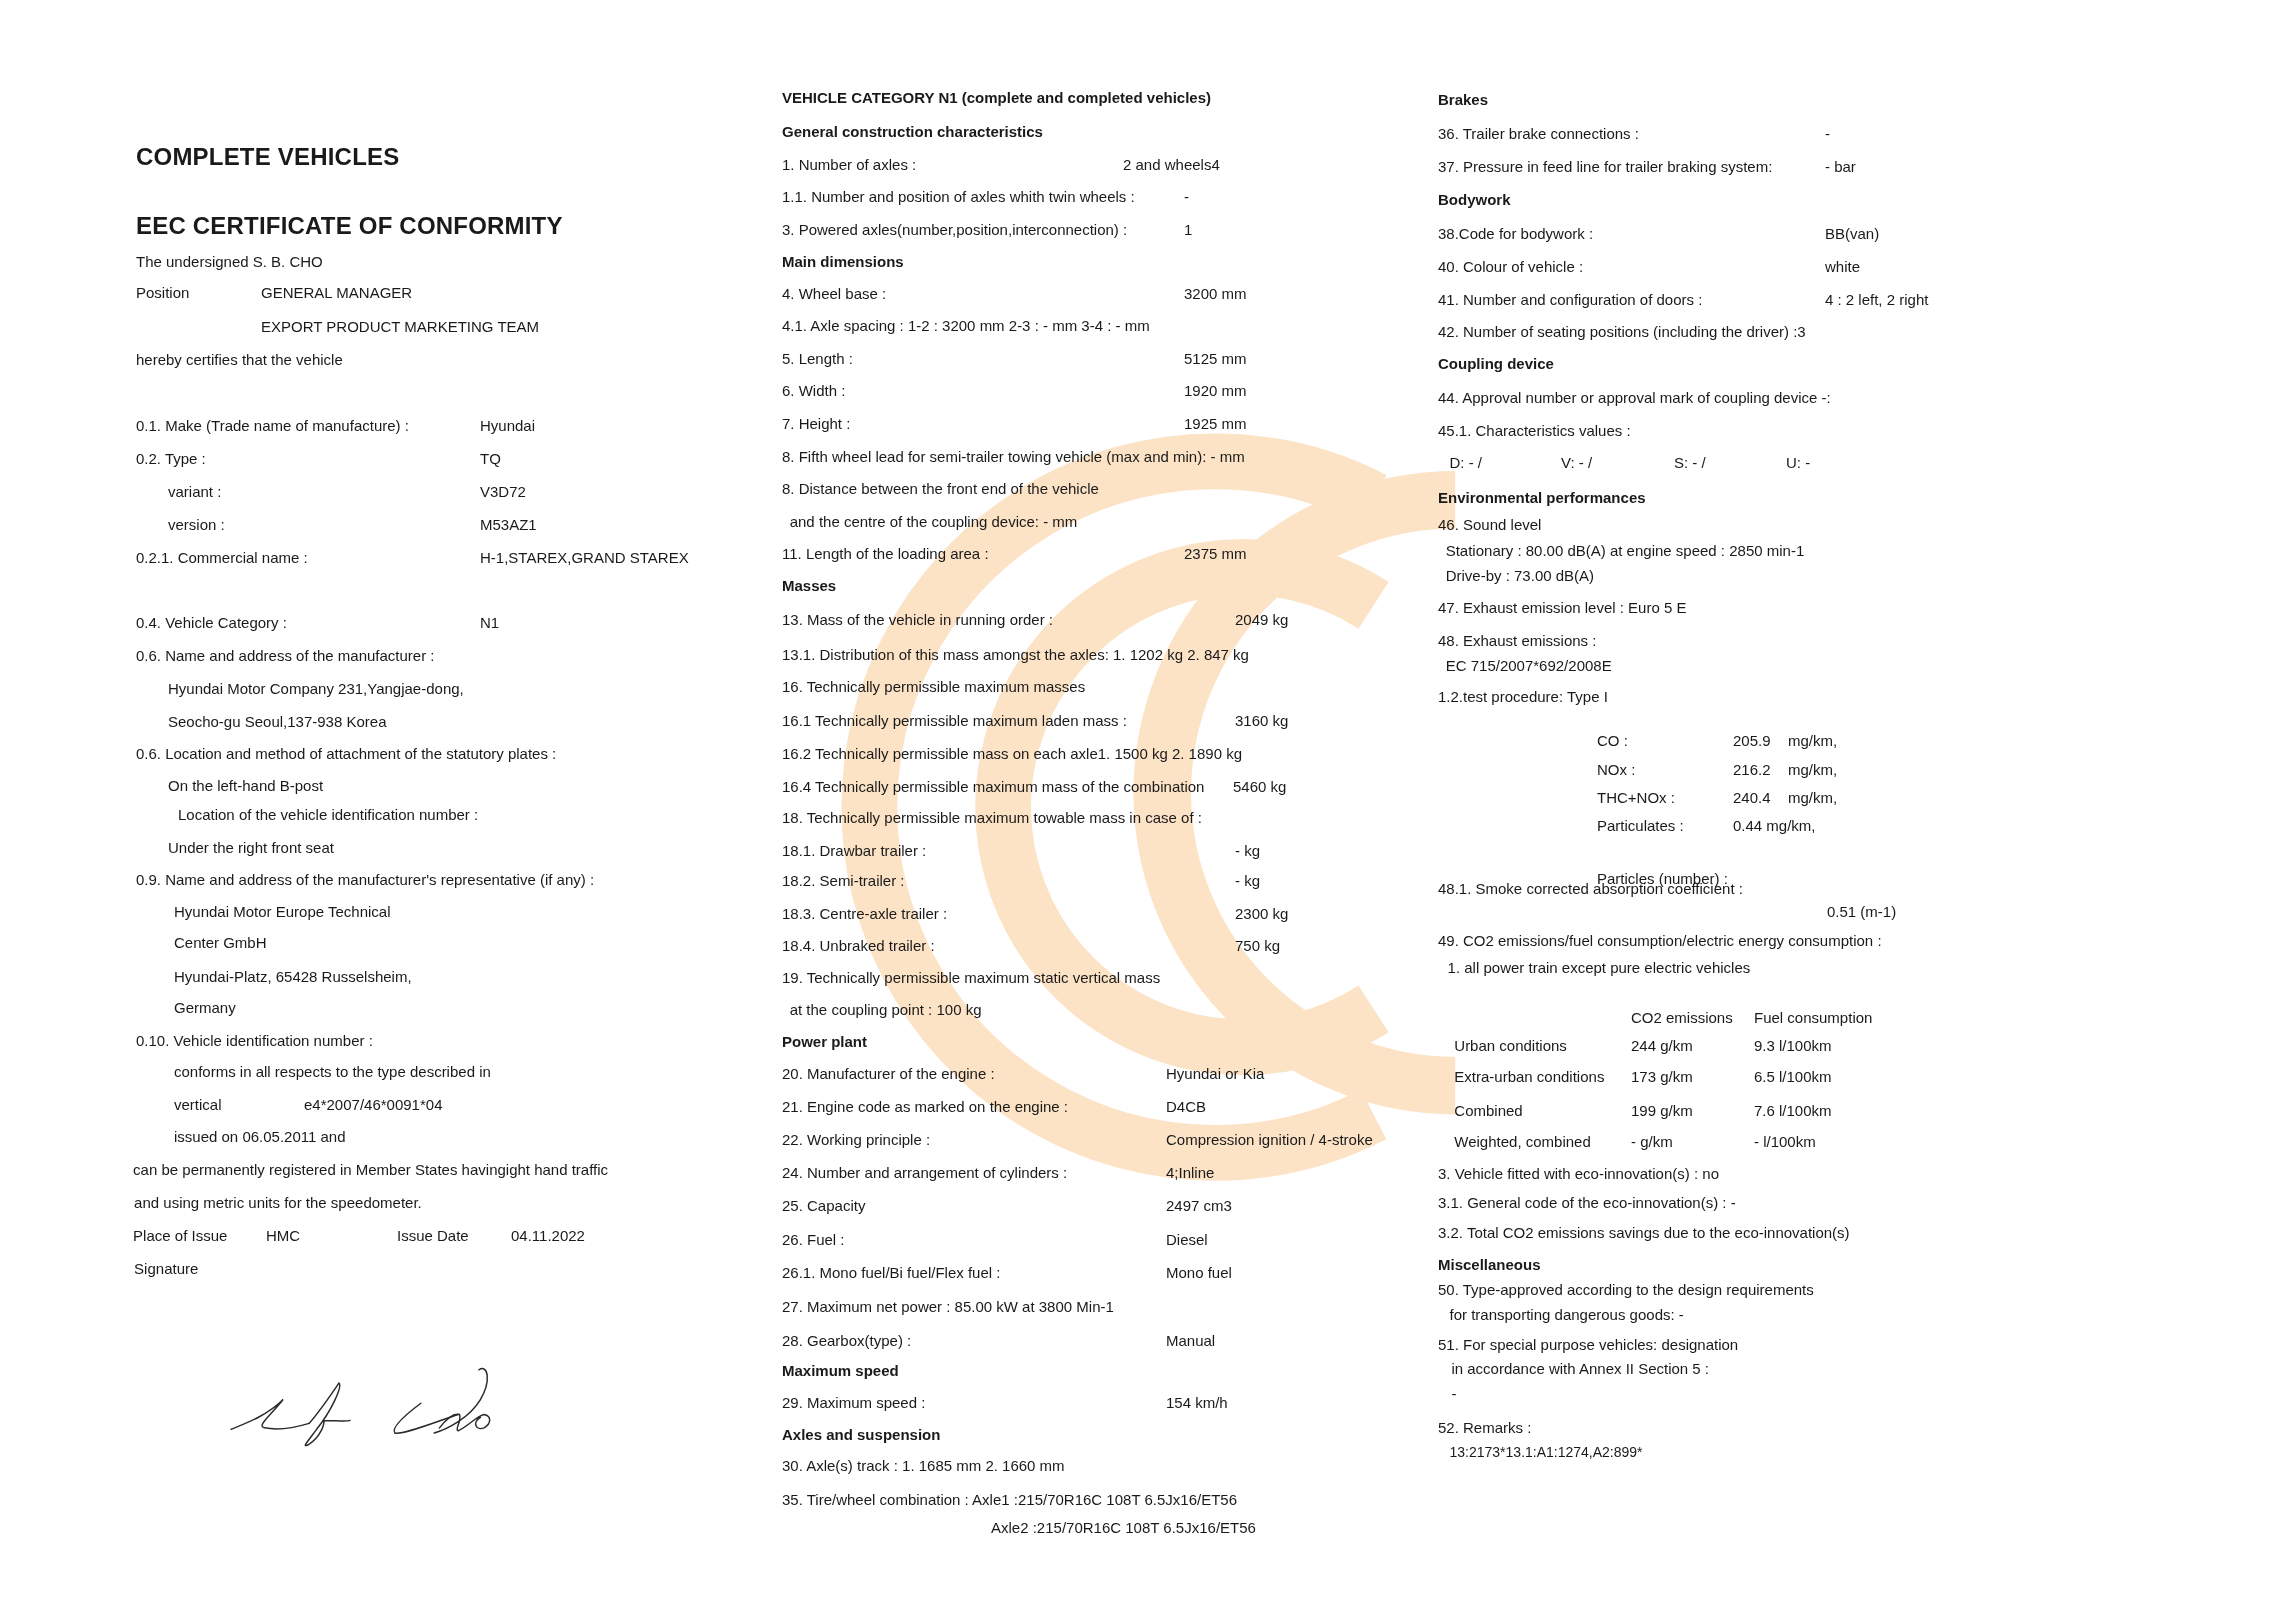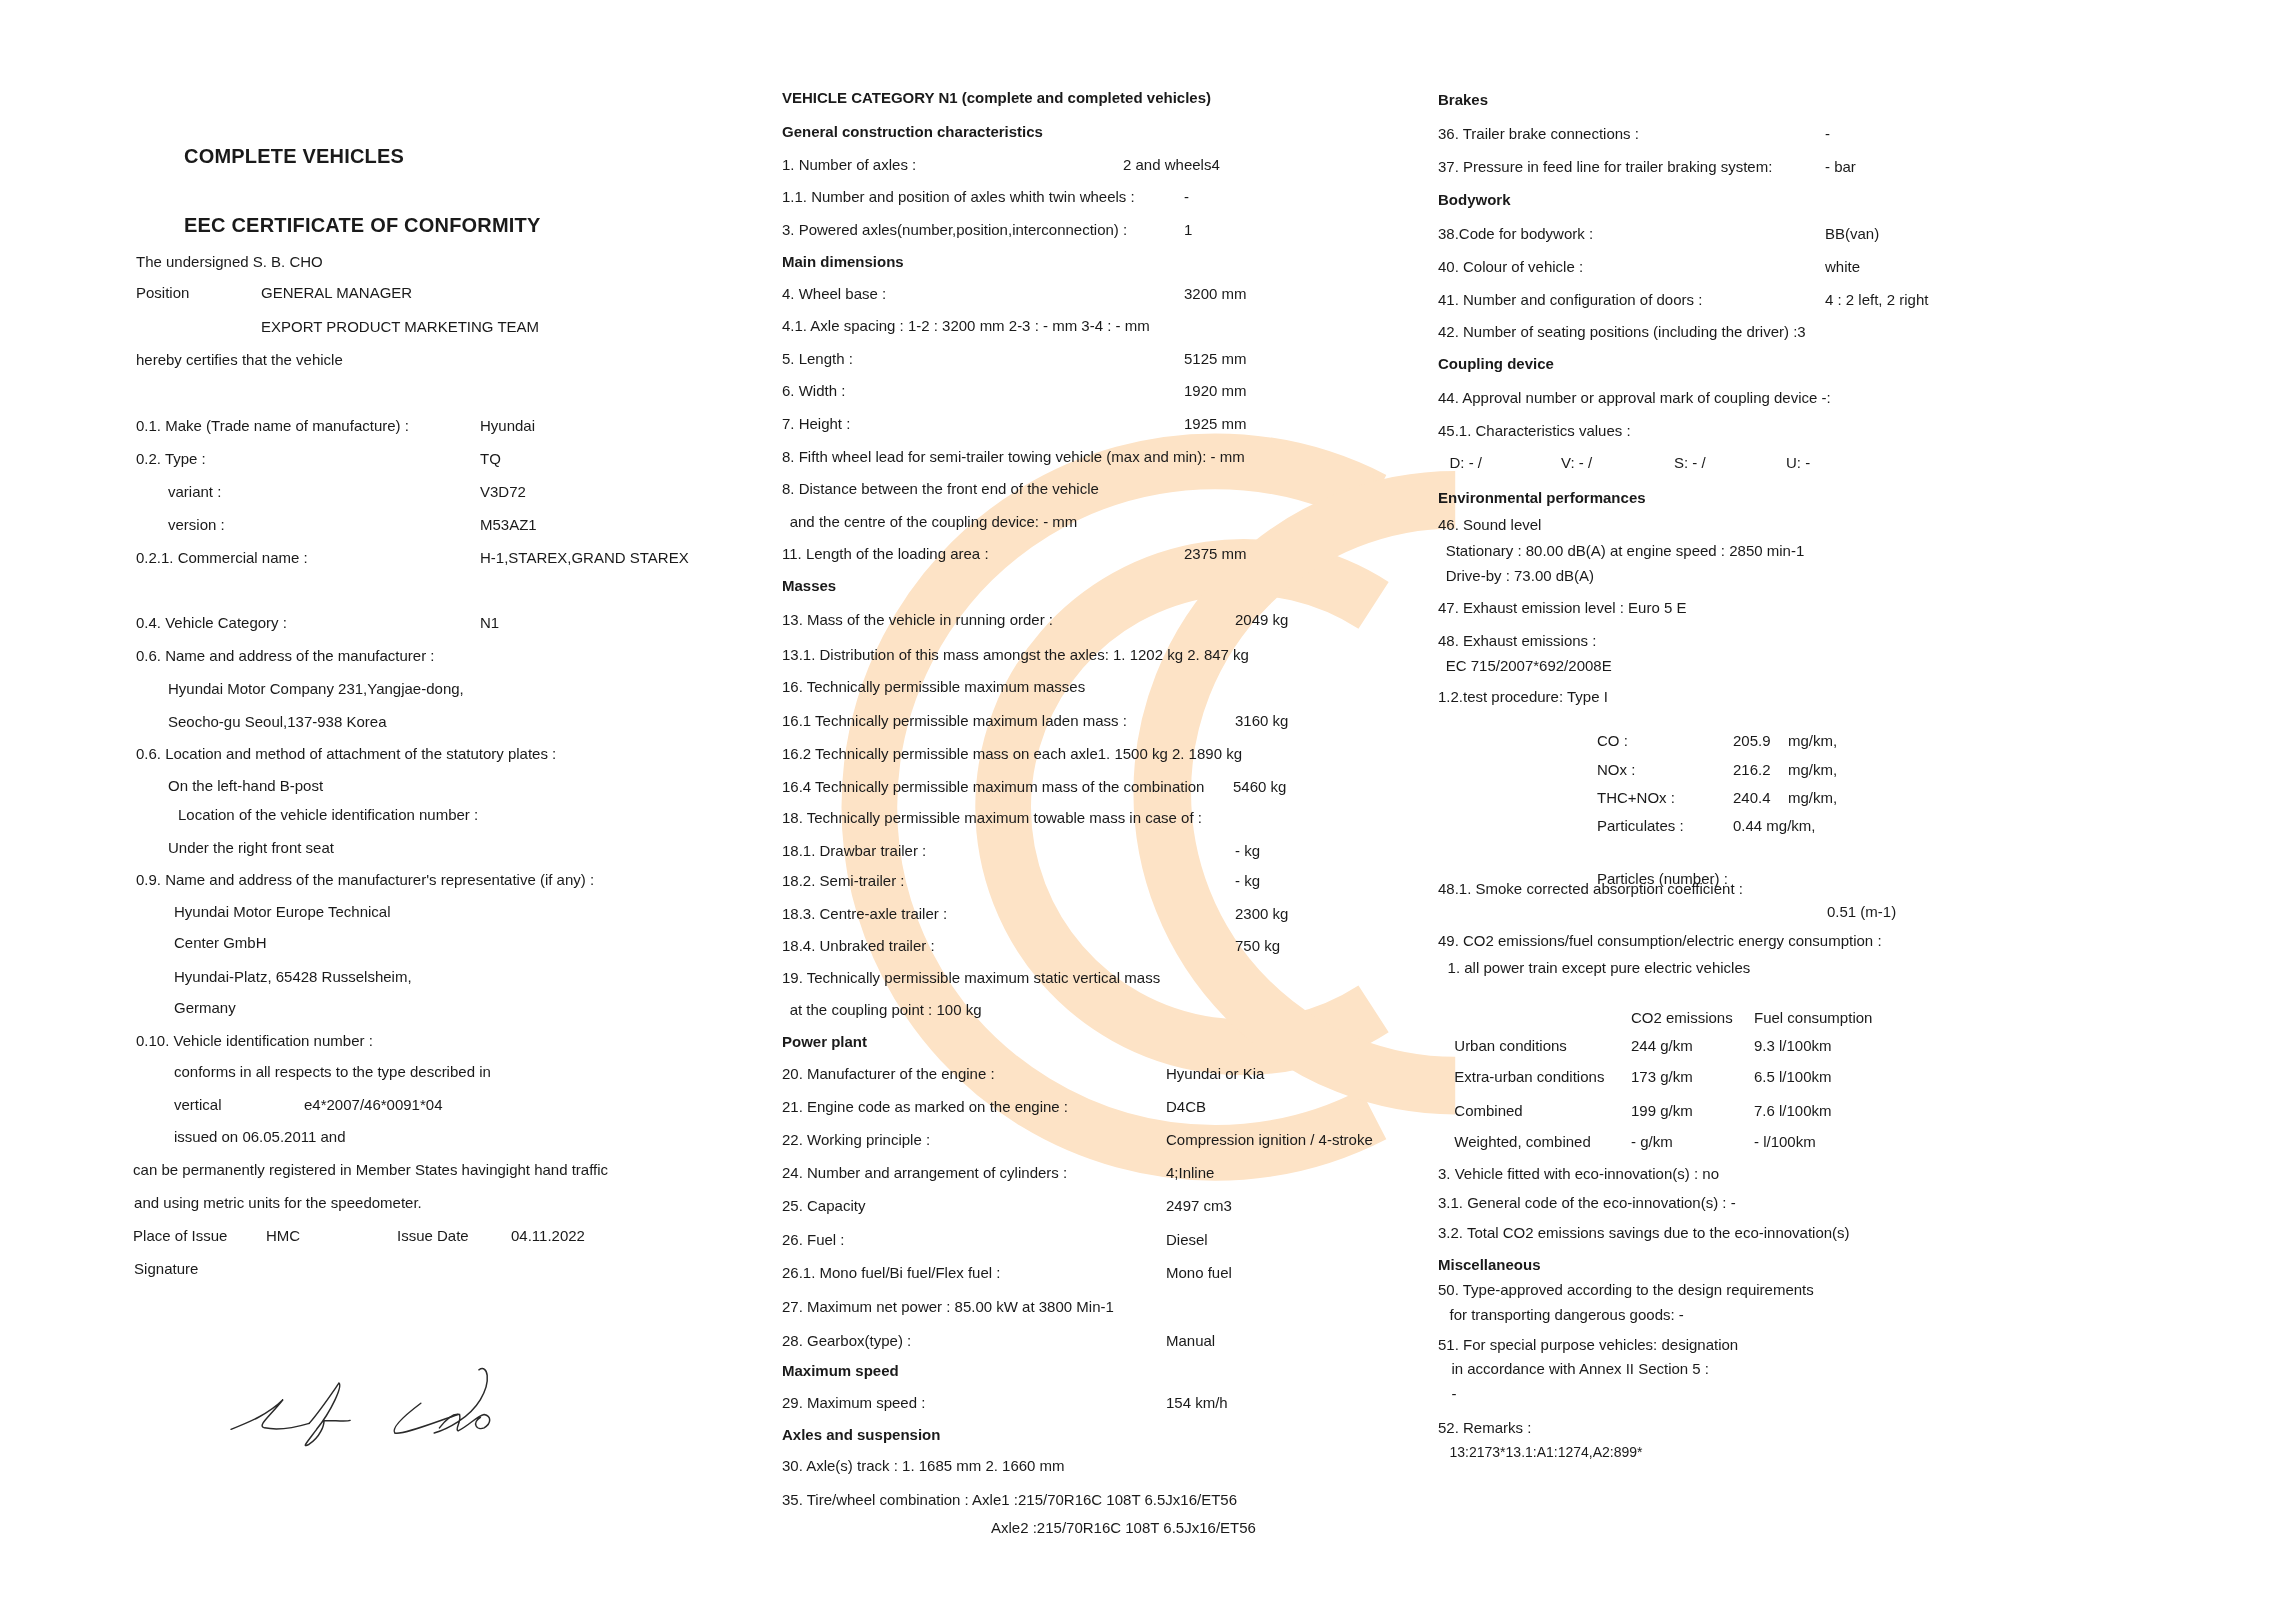--- a/index.html
+++ b/index.html
@@ -7,21 +7,21 @@
     width: 2288px; height: 1618px; position: relative; overflow: hidden;
     font-family: "Liberation Sans", sans-serif; color: #1a1a1a;
   }
   .page { position: absolute; inset: 0; }
   .watermark { position: absolute; left: 0; top: 0; width: 2288px; height: 1618px; pointer-events: none; z-index: 0; }
   .col { position: absolute; z-index: 1; }
   .col-left { left: 136px; top: 0; width: 615px; }
   .col-mid { left: 782px; top: 0; width: 634px; }
   .col-right { left: 1438px; top: 0; width: 538px; }
   .ln { position: absolute; font-size: 15px; white-space: nowrap; line-height: 17.3px; }
-  .h1 { font-size: 20px; font-weight: bold; letter-spacing: 0.2px; margin-left: 48px; }
+  .h1 { font-size: 24px; font-weight: bold; letter-spacing: 0.2px; }
   .h2 { font-size: 15px; font-weight: bold; text-align: right; }
   .b  { font-weight: bold; }
   .sig { position: absolute; left: 173px; top: 1340px; width: 384px; height: 134px; z-index: 1; }
 </style>
 </head>
 <body>
 
 <div class="page">
 
   <svg class="watermark" viewBox="0 0 2382 1684">

